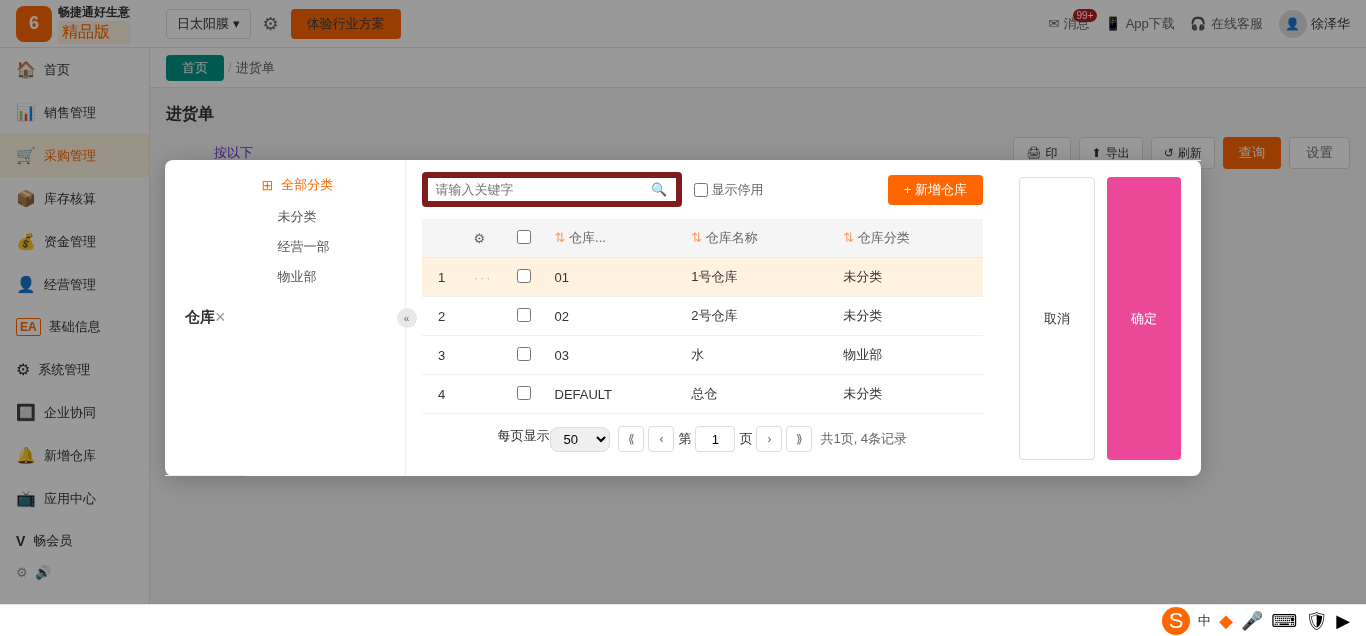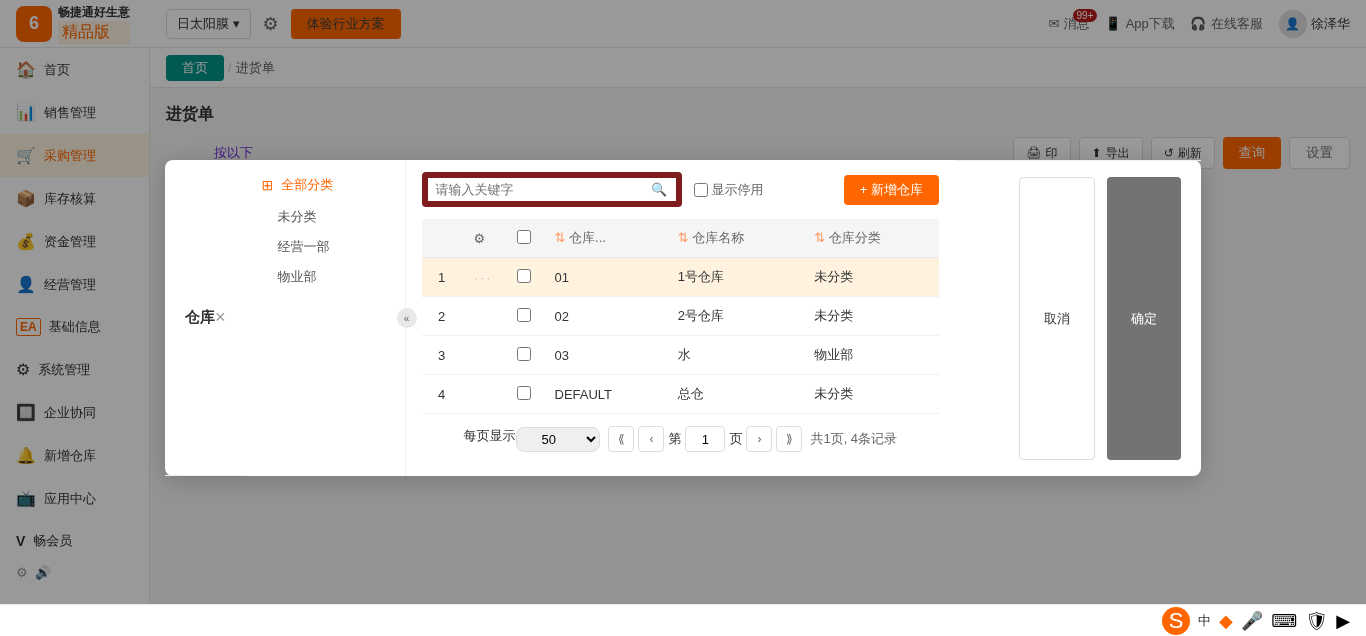--- a/index.html
+++ b/index.html
@@ -192,38 +192,38 @@
     .col-gear { width: 40px; text-align: center; }
     .row-checkbox { width: 14px; height: 14px; border: 1px solid #ddd; border-radius: 2px; }
     .more-btn { color: #bbb; letter-spacing: 2px; }
 
     
     .pagination {
       display: flex; align-items: center; justify-content: center;
       gap: 8px; padding: 12px 0; font-size: 13px; color: #333;
     }
     .per-page { display: flex; align-items: flex-start; gap: 1px; }
-    .per-page select { border: 1px solid #ddd; border-radius: 8px; padding: 3px 20px; font-size: 13px; }
+    .per-page select { border: 1px solid #ddd; border-radius: 8px; padding: 3px 8px; font-size: 13px; }
     .page-nav { display: flex; align-items: center; gap: 4px; }
     .page-btn { width: 26px; height: 26px; border: 1px solid #ddd; border-radius: 4px; display: flex; align-items: center; justify-content: center; cursor: pointer; background: white; color: #666; font-size: 12px; }
     .page-input { width: 40px; height: 26px; border: 1px solid #ddd; border-radius: 4px; text-align: center; font-size: 13px; }
     .page-info { color: #666; }
 
     
     .modal-footer {
       display: flex; justify-content: flex-end; gap: 12px;
       padding: 16px 20px;
       border-top: 1px solid #f0f0f0;
     }
     .btn-cancel {
       background: white; color: #333; border: 1px solid #ddd;
-      padding: 19px 24px; border-radius: 4px; cursor: pointer; font-size: 13px; margin-left: 44px;
+      padding: 19px 24px; border-radius: 4px; cursor: pointer; font-size: 13px;
     }
     .btn-confirm {
-      background: #737373; color: white; border: none;
+      background: #ec4899; color: white; border: none;
       padding: 7px 24px; border-radius: 4px; cursor: pointer; font-size: 13px;
     }
 
     
     .status-bar {
       position: fixed; bottom: 0; left: 0; right: 0;
       height: 32px; background: white;
       border-top: 1px solid #e8e8e8;
       display: flex; align-items: center; justify-content: flex-end;
       padding: 0 16px; gap: 12px; z-index: 300;

